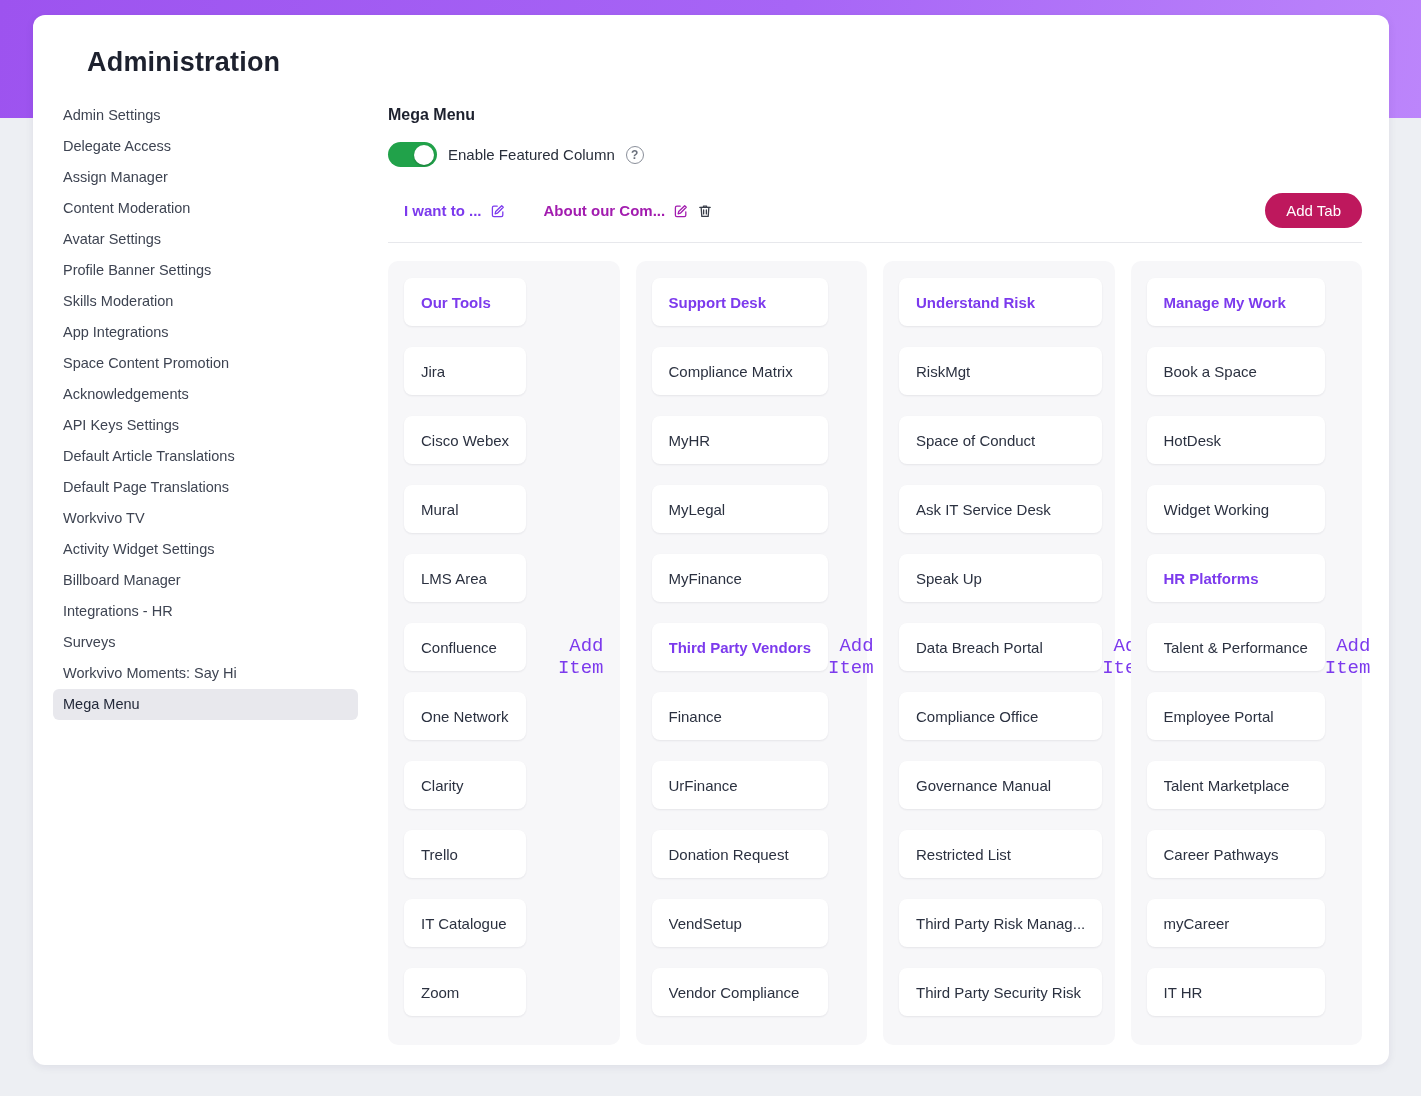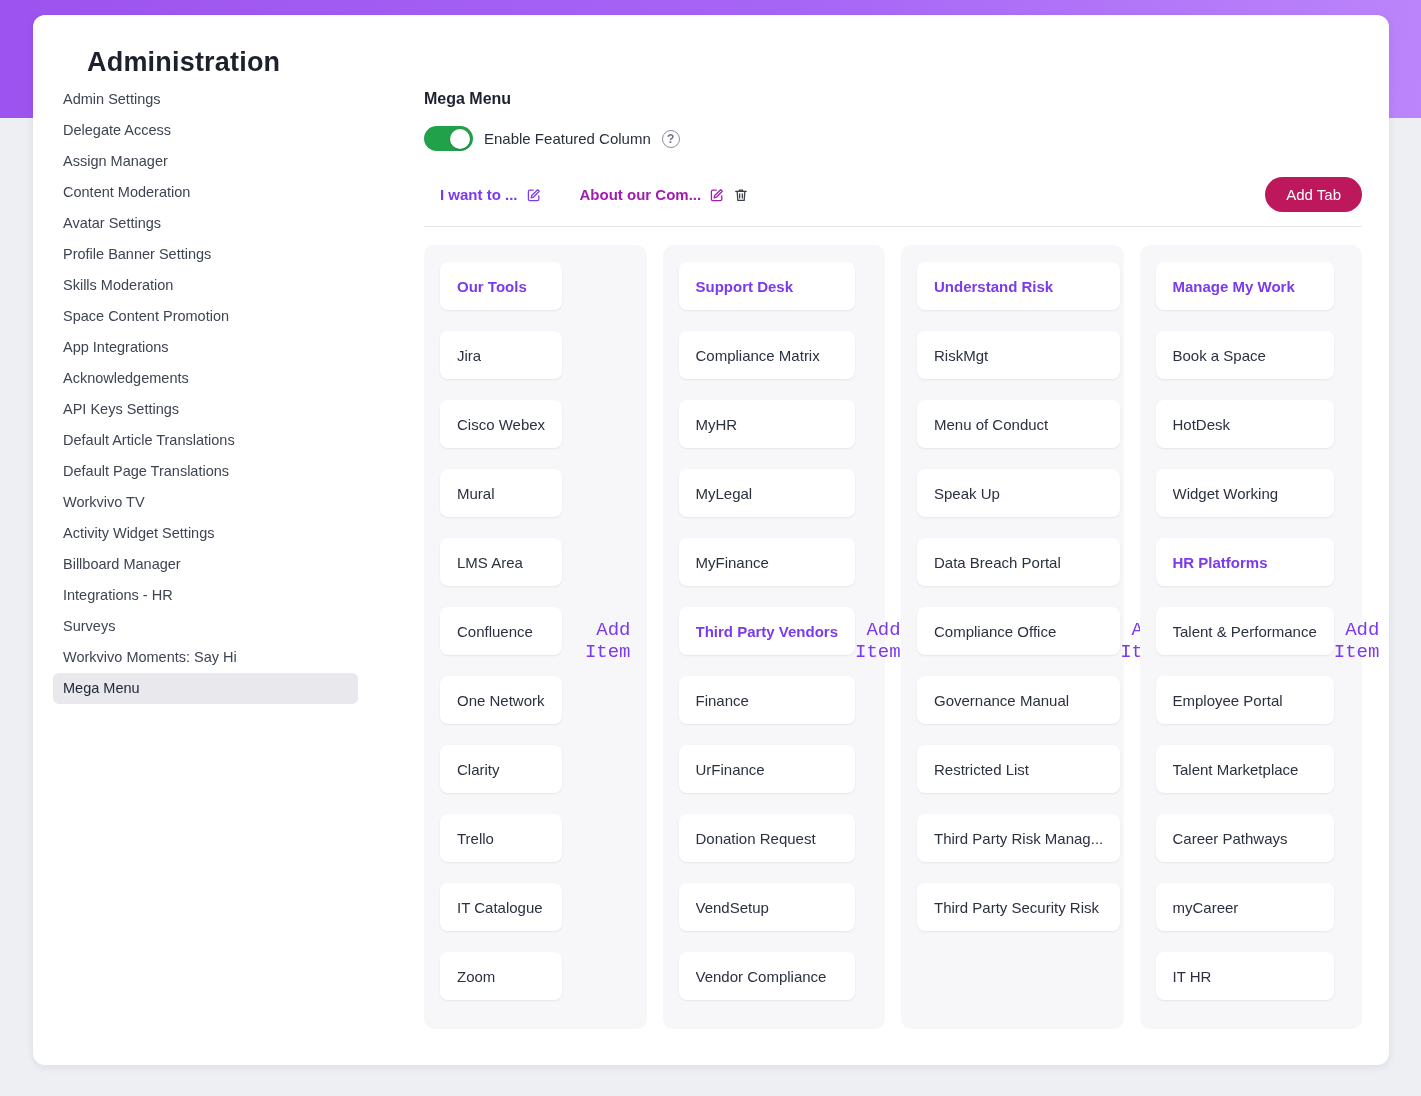--- a/index.html
+++ b/index.html
@@ -14,24 +14,24 @@
     position:absolute; top:0; left:0; width:1421px; height:118px;
     background:linear-gradient(100deg,#9d53ef 0%, #a765f6 55%, #bc85fb 100%);
   }
   .card {
     position:absolute; top:15px; left:33px; width:1356px; height:1050px;
     background:#ffffff; border-radius:12px;
     box-shadow:0 2px 8px rgba(40,20,80,0.08);
     padding:26px 0 0 0;
   }
   .page-title {
-    margin:6px 0 6px 54px;
+    margin:6px 0 22px 54px;
     font-size:27px; font-weight:700; color:#1d212e; letter-spacing:.2px;
   }
-  .layout { display:flex; padding:0 27px 0 20px;gap:36px; }
+  .layout { display:flex; padding:0 27px 0 20px; }
 
   
   .sidebar { width:305px; flex:none; }
   .side-item {
     padding:7px 10px; font-size:14.5px; color:#3e4452;
     border-radius:6px; cursor:pointer; line-height:17px;
   }
   .side-item.selected { background:#e8e8ed; color:#23293a; }
 
   
@@ -101,22 +101,22 @@
   <h1 class="page-title">Administration</h1>
   <div class="layout">
     <nav class="sidebar" id="sidebar">
         <div class="side-item">Admin Settings</div>
         <div class="side-item">Delegate Access</div>
         <div class="side-item">Assign Manager</div>
         <div class="side-item">Content Moderation</div>
         <div class="side-item">Avatar Settings</div>
         <div class="side-item">Profile Banner Settings</div>
         <div class="side-item">Skills Moderation</div>
+        <div class="side-item">App Integrations</div>
         <div class="side-item">Space Content Promotion</div>
-        <div class="side-item">App Integrations</div>
         <div class="side-item">Acknowledgements</div>
         <div class="side-item">API Keys Settings</div>
         <div class="side-item">Default Article Translations</div>
         <div class="side-item">Default Page Translations</div>
         <div class="side-item">Workvivo TV</div>
         <div class="side-item">Activity Widget Settings</div>
         <div class="side-item">Billboard Manager</div>
         <div class="side-item">Integrations - HR</div>
         <div class="side-item">Surveys</div>
         <div class="side-item">Workvivo Moments: Say Hi</div>
@@ -245,21 +245,24 @@
   </div>
           <div class="column">
     <div class="col-items">
               <div class="col-card header">
     <span class="col-card-label">Understand Risk</span>
   </div>
               <div class="col-card">
     <span class="col-card-label">RiskMgt</span>
   </div>
               <div class="col-card">
-    <span class="col-card-label">Menu of Conduct</span>
+    <span class="col-card-label">Space of Conduct</span>
+  </div>
+              <div class="col-card">
+    <span class="col-card-label">Ask IT Service Desk</span>
   </div>
               <div class="col-card">
     <span class="col-card-label">Speak Up</span>
   </div>
               <div class="col-card">
     <span class="col-card-label">Data Breach Portal</span>
   </div>
               <div class="col-card">
     <span class="col-card-label">Compliance Office</span>
   </div>

